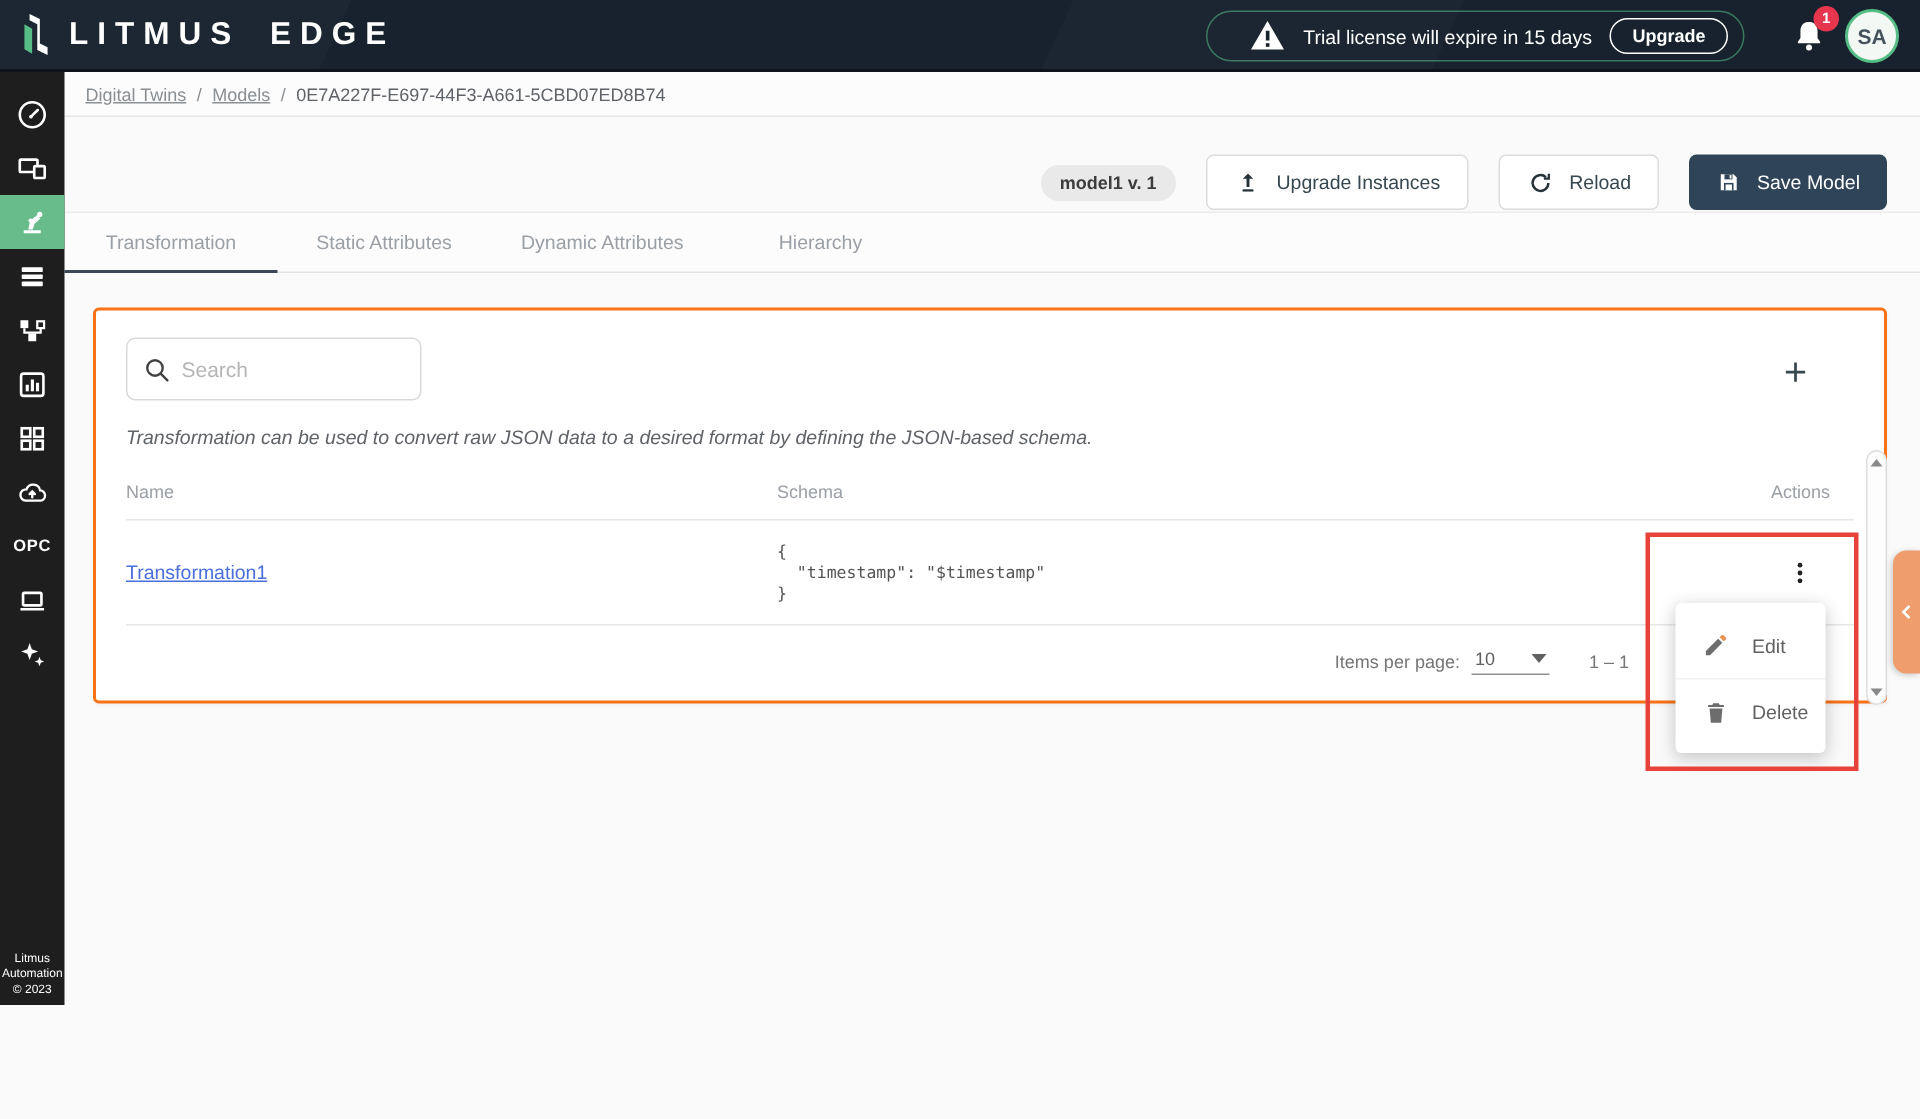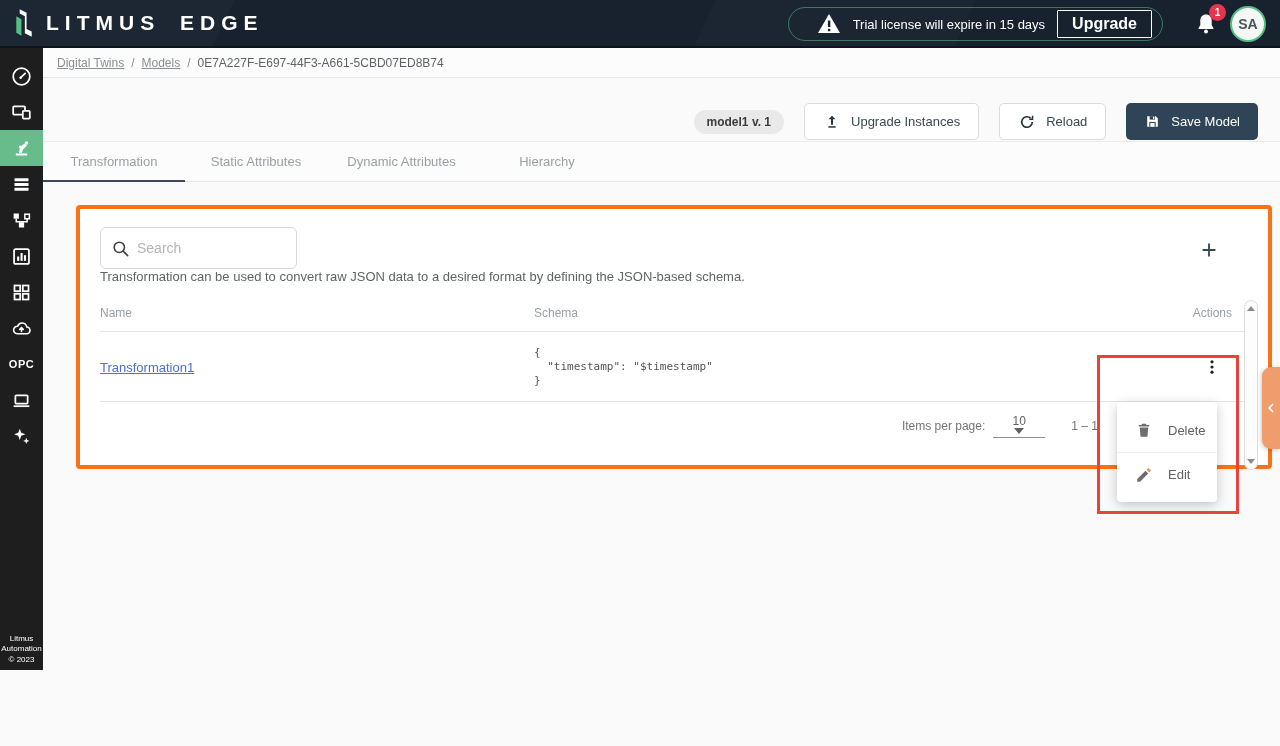--- a/index.html
+++ b/index.html
@@ -25,22 +25,22 @@
     position:absolute; left:661px; transform:translateX(-50%);
     color:#57bd86; font-size:18px; letter-spacing:0.4px; white-space:nowrap;
   }
   .license-pill {
     position:absolute; right:117px; top:7px; height:34px;
     border:1px solid rgba(87,189,134,0.55); border-radius:17px;
     display:flex; align-items:center; gap:12px; padding:0 10px 0 28px;
   }
   .license-text { color:#fff; font-size:13px; }
   .upgrade-btn {
-    border:1.5px solid #fff; border-radius:1px; background:transparent;
-    color:#fff; font-size:16px; font-weight:bold; padding:4px 14px; cursor:pointer;
+    border:1.5px solid #fff; border-radius:12px; background:transparent;
+    color:#fff; font-size:12px; font-weight:bold; padding:4px 14px; cursor:pointer;
   }
   .bell-wrap { position:absolute; right:62px; top:12px; width:24px; height:24px; }
   .badge {
     position:absolute; right:-8px; top:-8px; min-width:17px; height:17px; border-radius:9px;
     background:#e5364e; color:#fff; font-size:10px; font-weight:bold;
     display:flex; align-items:center; justify-content:center; padding:0 4px;
   }
   .avatar {
     position:absolute; right:14px; top:6px; width:36px; height:36px; border-radius:50%;
     background:#f4f8f5; border:2px solid #57bd86; color:#46535c;
@@ -101,37 +101,37 @@
     width:142px; height:100%; display:flex; align-items:center; justify-content:center;
     font-size:13px; color:#9aa0a6; cursor:pointer; position:relative;
   }
   .tab.wide { width:149px; }
   .tab.active::after {
     content:""; position:absolute; left:0; bottom:-1px; width:100%; height:2px; background:#3c4858;
   }
 
   
   .card {
-    position:absolute; left:76px; top:205px; width:1196px; height:264px;
-    background:#fff; border:4px solid #f97316; border-radius:4px;
+    position:absolute; left:62px; top:205px; width:1196px; height:264px;
+    background:#fff; border:2px solid #f97316; border-radius:4px;
     box-shadow:0 1px 3px rgba(0,0,0,0.05);
     padding:18px 20px 0 20px; z-index:4;
   }
   .card-top { display:flex; justify-content:space-between; align-items:flex-start; }
   .search-box {
     width:197px; height:42px; border:1px solid #d9d9d9; border-radius:6px;
     display:flex; align-items:center; gap:7px; padding:0 10px; background:#fff;
   }
   .search-box input {
     border:none; outline:none; width:130px; font-size:14px; color:#424242;
     font-family:"Liberation Sans", sans-serif; background:transparent;
   }
   .search-box input::placeholder { color:#b5b5b5; }
   .add-btn { margin-top:12px; margin-right:28px; width:22px; height:22px; cursor:pointer; }
-  .desc { font-size:13px; color:#5f6368; }
+  .desc { margin-top:17px; font-size:13px; color:#5f6368;font-style:italic; }
 
   .tbl-header {
     margin-top:10px; height:38px; display:grid; grid-template-columns:434px 1fr 120px;
     align-items:center; border-bottom:1px solid #e6e6e6;
     font-size:12px; color:#9aa0a6;
   }
   .tbl-header .col-actions { text-align:right; padding-right:16px; }
   .tbl-row {
     height:70px; display:grid; grid-template-columns:434px 1fr 120px;
     align-items:center; border-bottom:1px solid #e6e6e6;
@@ -143,21 +143,21 @@
   }
   .kebab-btn { justify-self:end; margin-right:24px; width:24px; height:24px; cursor:pointer; }
 
   .pagination {
     height:48px; display:flex; align-items:center; justify-content:flex-end;
     padding-right:36px; font-size:12px; color:#757575;
   }
   .ipp-select {
     display:flex; align-items:center; justify-content:space-between; width:52px;
     border-bottom:1px solid #8f8f8f; padding:0 2px 3px 2px; margin-left:8px;
-    color:#616161; cursor:pointer;flex-direction:column;
+    color:#616161; cursor:pointer;
   }
   .page-range { margin-left:26px; }
   .next-btn { margin-left:96px; width:18px; height:18px; cursor:pointer; }
 
   
   .v-scrollbar {
     position:absolute; left:1244px; top:300px; width:14px; height:170px;
     background:#fdfdfd; border:1px solid #dedede; border-radius:7px;
     display:flex; flex-direction:column; justify-content:space-between; align-items:center;
     padding:5px 0; z-index:6;
@@ -449,31 +449,31 @@
   <span>
     <svg width="14" height="14" viewBox="0 0 24 24" fill="none" stroke="#fff" stroke-width="3" stroke-linecap="round">
         <path d="M14.5 6 8.5 12l6 6"></path>
       </svg>
   </span>
 </div>
 
 <div class="context-menu">
   <div class="menu-item">
     <span>
+      <svg width="18" height="18" viewBox="0 0 24 24">
+          <path d="M3 17.3V21h3.7L17.6 10.1l-3.7-3.7L3 17.3z" fill="#6d6d6d"></path>
+          <path d="M20.7 7a1.2 1.2 0 0 0 0-1.7l-2-2a1.2 1.2 0 0 0-1.7 0l-1.8 1.7 3.7 3.7L20.7 7z" fill="#e5954f"></path>
+        </svg>
+    </span>
+    <span>Edit</span>
+  </div>
+  <div class="menu-item">
+    <span>
       <svg width="18" height="18" viewBox="0 0 24 24" fill="#6d6d6d">
           <path d="M6.3 8.5h11.4L16.6 21H7.4z"></path>
           <path d="M9.5 3.8h5l.8 1.6H19v1.8H5V5.4h3.7z"></path>
         </svg>
     </span>
     <span>Delete</span>
   </div>
-  <div class="menu-item">
-    <span>
-      <svg width="18" height="18" viewBox="0 0 24 24">
-          <path d="M3 17.3V21h3.7L17.6 10.1l-3.7-3.7L3 17.3z" fill="#6d6d6d"></path>
-          <path d="M20.7 7a1.2 1.2 0 0 0 0-1.7l-2-2a1.2 1.2 0 0 0-1.7 0l-1.8 1.7 3.7 3.7L20.7 7z" fill="#e5954f"></path>
-        </svg>
-    </span>
-    <span>Edit</span>
-  </div>
 </div>
 
 <div class="highlight-rect"></div>
 
 </body></html>

